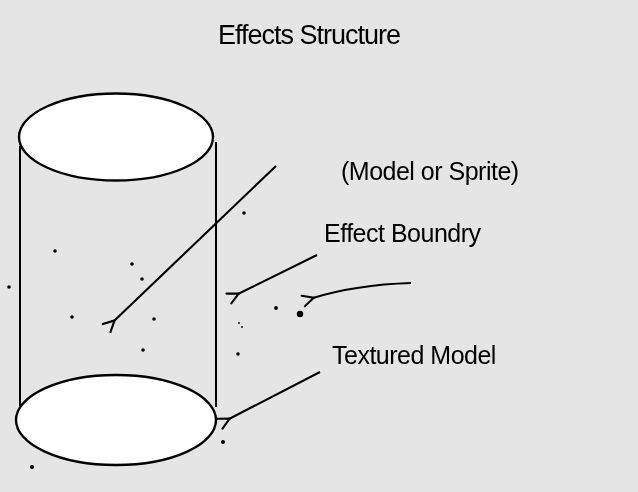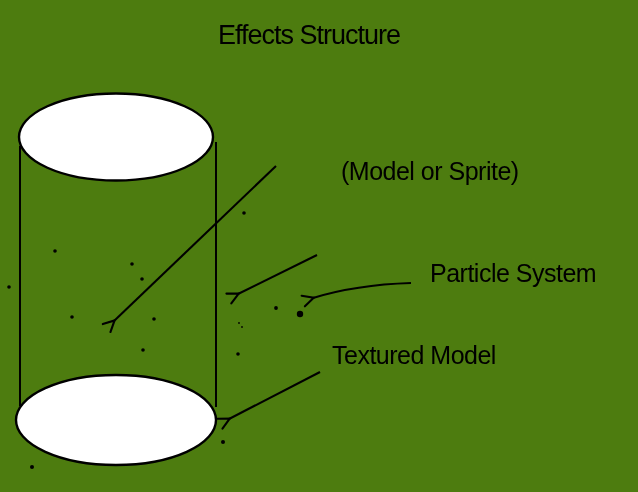--- a/index.html
+++ b/index.html
@@ -4,21 +4,21 @@
 <style>
   html, body {
     margin: 0;
     padding: 0;
     background: #ffffff;
   }
   .canvas {
     position: relative;
     width: 638px;
     height: 492px;
-    background: #4d7c0f;
+    background: #e5e5e5;
     overflow: hidden;
     font-family: "Liberation Sans", sans-serif;
     color: #000000;
   }
   .canvas svg {
     position: absolute;
     left: 0;
     top: 0;
   }
   .lbl {
@@ -68,18 +68,18 @@
       <circle cx="242" cy="327" r="0.9" fill="#000000"></circle>
       <circle cx="238" cy="354" r="1.8" fill="#000000"></circle>
       <circle cx="223" cy="442" r="2" fill="#000000"></circle>
       <circle cx="32" cy="467" r="2" fill="#000000"></circle>
     </svg>
 
   <div class="lbl title" style="left:218px; top:22px;">Effects Structure</div>
 
   <div class="lbl" style="left:341px; top:159px;">(Model or Sprite)</div>
 
+  <div class="lbl" style="left:324px; top:221px;">Effect Boundry</div>
 
-  <div class="lbl" style="left:430px; top:261px;">Particle System</div>
 
   <div class="lbl" style="left:332px; top:343px;">Textured Model</div>
 
 </div>
 
 </body></html>

